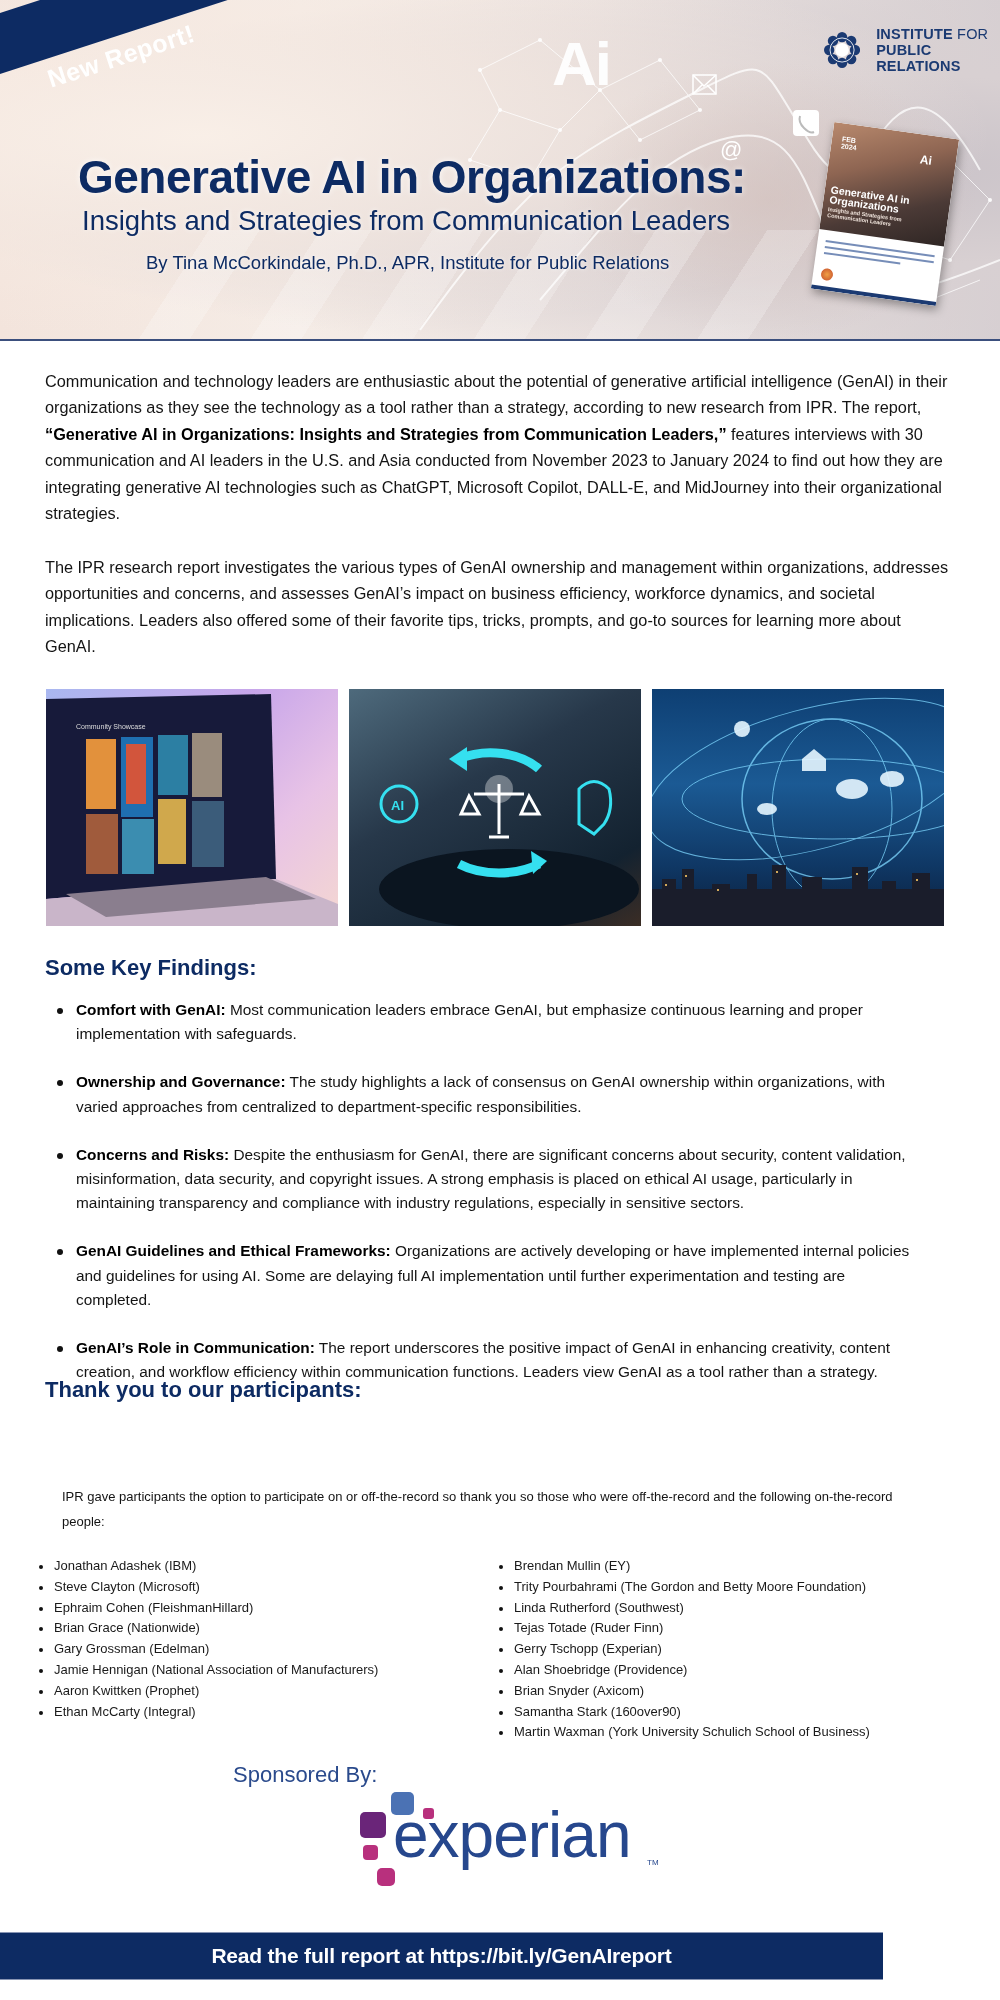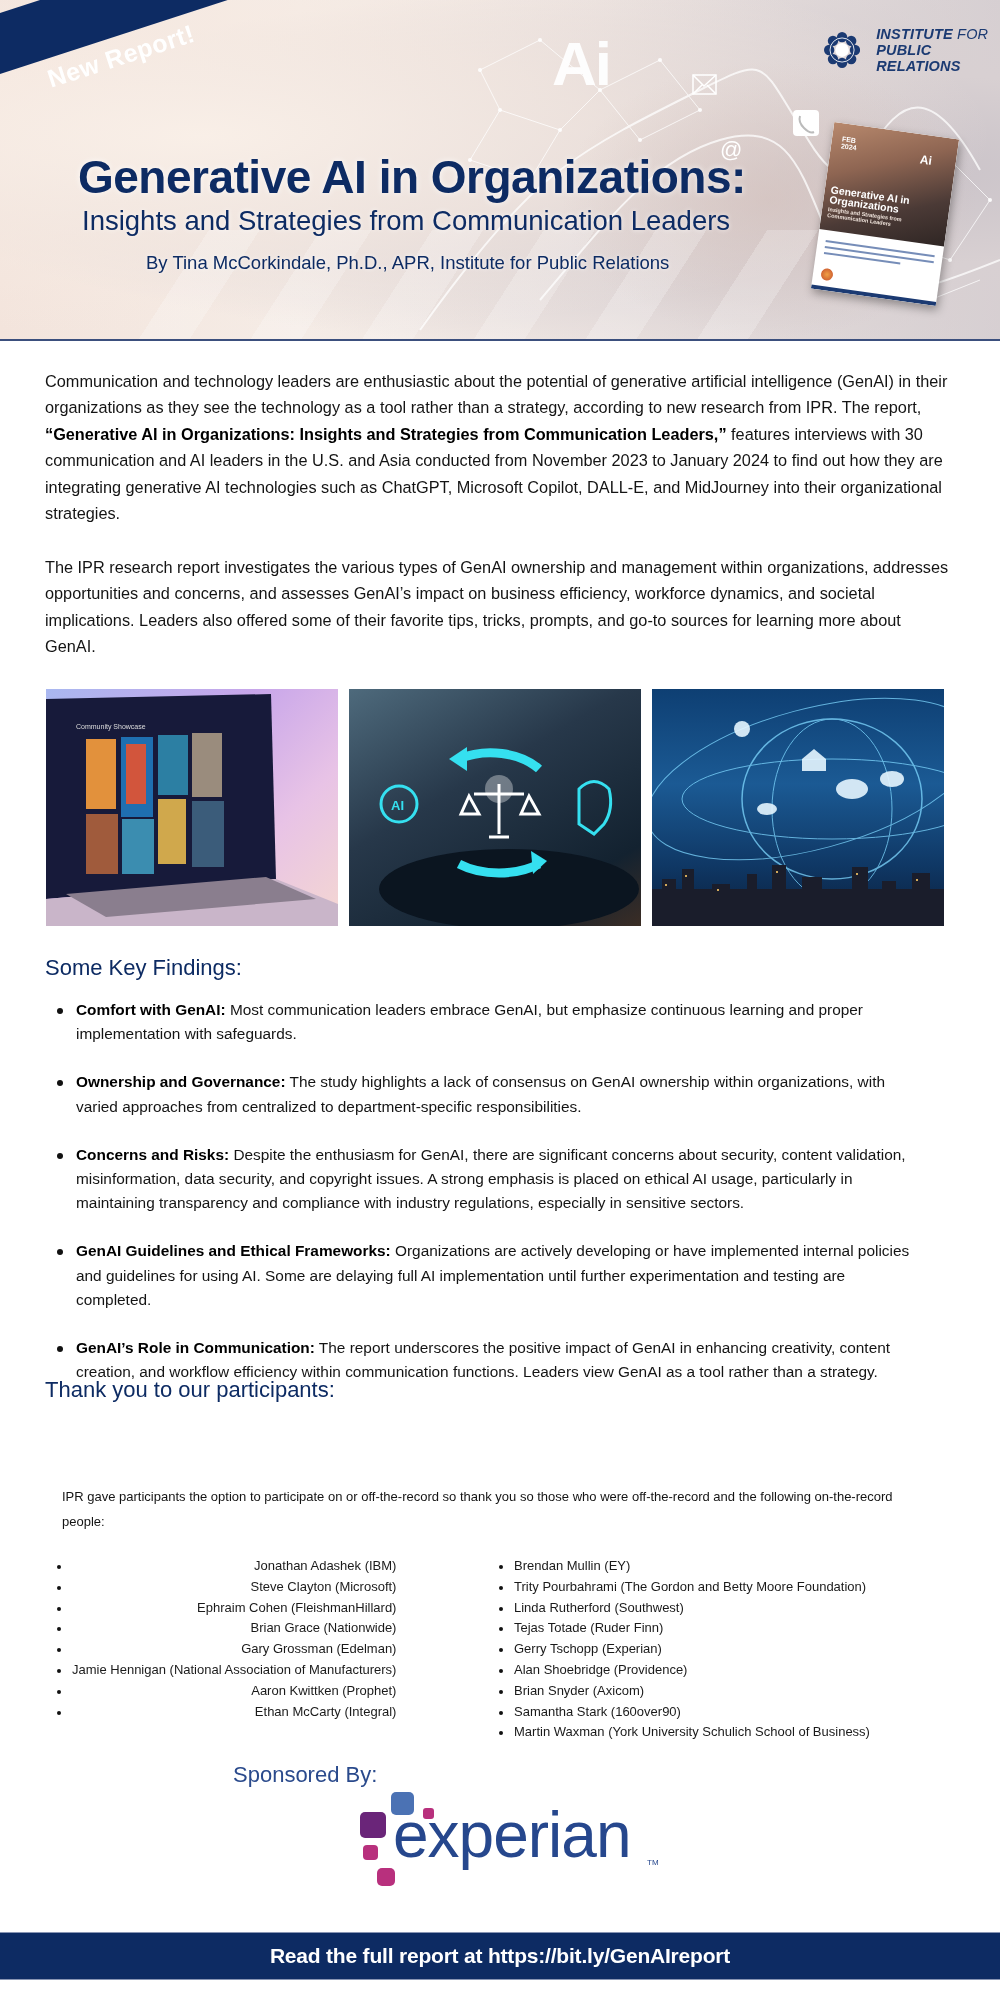--- a/index.html
+++ b/index.html
@@ -42,21 +42,21 @@
     color: #ffffff; font-family: "Liberation Sans", sans-serif; font-weight: bold; font-size: 25px;
     letter-spacing: 0.5px; white-space: nowrap;
   }
 
   .ai-glyph {
     position: absolute; left: 552px; top: 28px;
     color: #ffffff; font-family: "Liberation Sans", sans-serif; font-weight: bold; font-size: 62px;
     opacity: 0.95; letter-spacing: -2px;
   }
 
-  .ipr-logo { position: absolute; left: 824px; top: 26px; display: flex; align-items: center; gap: 16px; font-style: italic; }
+  .ipr-logo { position: absolute; left: 824px; top: 26px; display: flex; align-items: center; gap: 16px; }
   .ipr-mark { width: 42px; height: 42px; }
   .ipr-name { color: #1b3a72; font-family: "Liberation Sans", sans-serif; font-weight: bold; font-size: 14.5px; line-height: 16px; letter-spacing: 0.2px; }
   .ipr-name .light { font-weight: normal; }
 
   .hero-title {
     position: absolute; left: 78px; top: 150px; width: 760px;
     color: #0d2b63; font-family: "Liberation Sans", sans-serif; font-weight: bold; font-size: 46px;
     letter-spacing: -0.5px; white-space: nowrap;
     text-shadow: 0 0 6px rgba(255,255,255,0.8);
   }
@@ -102,21 +102,21 @@
   
   .img-row { position: absolute; left: 46px; top: 689px; width: 898px; height: 237px; }
   .photo { position: absolute; top: 0; width: 292px; height: 237px; overflow: hidden; }
   .photo-1 { left: 0; background: linear-gradient(135deg, #a9b8f0 0%, #c8a6ea 40%, #e8c3e6 70%, #f4d7d1 100%); }
   .photo-2 { left: 303px; background: linear-gradient(150deg, #4e6a7c 0%, #27384a 40%, #132230 80%, #3b2d25 100%); }
   .photo-3 { left: 606px; background: linear-gradient(180deg, #0e3f73 0%, #1b5a94 40%, #0f3764 75%, #0a1d39 100%); }
 
   
   .section-heading {
     position: absolute; left: 45px;
-    color: #0d2b63; font-family: "Liberation Sans", sans-serif; font-weight: normal; font-size: 22px;
+    color: #0d2b63; font-family: "Liberation Sans", sans-serif; font-weight: bold; font-size: 22px;
   }
   .h-findings { top: 955px; }
   .h-thanks { top: 1377px; }
 
   .findings { position: absolute; left: 45px; top: 998px; width: 880px; list-style: none; }
   .finding {
     position: relative; padding-left: 31px;
     font-family: "Liberation Sans", sans-serif; font-size: 15.4px; line-height: 24.2px; color: #141414;
     margin-bottom: 24px; padding-right: 10px;
   }
@@ -124,21 +124,21 @@
     content: ""; position: absolute; left: 12px; top: 10px; width: 6px; height: 6px; border-radius: 50%; background: #111;
   }
   .finding b { font-weight: bold; color: #000; }
 
   .thanks-intro {
     position: absolute; left: 62px; top: 1485px; width: 840px;
     font-family: "Liberation Sans", sans-serif; font-size: 13px; line-height: 24.5px; color: #141414;
   }
 
   .participants { position: absolute; top: 1556px; list-style: none; }
-  .participants.left { left: 54px; text-align: right; }
+  .participants.left { left: 36px; }
   .participants.right { left: 496px; }
   .participant {
     position: relative; padding-left: 18px;
     font-family: "Liberation Sans", sans-serif; font-size: 13px; line-height: 20.8px; color: #1a1a1a; white-space: nowrap;
   }
   .participant::before { content: ""; position: absolute; left: 3px; top: 9px; width: 4px; height: 4px; border-radius: 50%; background: #111; }
 
   
   .sponsor-label {
     position: absolute; left: 233px; top: 1762px;
@@ -147,21 +147,21 @@
   .experian { position: absolute; left: 355px; top: 1790px; width: 320px; height: 100px; }
   .exp-sq { position: absolute; border-radius: 5px; }
   .exp-word {
     position: absolute; left: 38px; top: 8px;
     color: #26478d; font-family: "Liberation Sans", sans-serif; font-size: 64px; letter-spacing: -1px;
   }
   .exp-tm { position: absolute; left: 292px; top: 68px; color: #26478d; font-family: "Liberation Sans", sans-serif; font-size: 8px; }
 
   
   .footer-bar {
-    position: absolute; left: 0; top: 1932px; width: 1000px; height: 48px;
+    position: absolute; left: 0; top: 1932px; width: 883px; height: 48px;
     background: #0d2b63; border-top: 1px solid #8895b4; border-bottom: 1px solid #8895b4;
     display: flex; align-items: center; justify-content: center;
   }
   .footer-text { color: #ffffff; font-family: "Liberation Sans", sans-serif; font-weight: bold; font-size: 21px; letter-spacing: -0.2px; }
 </style>
 </head>
 <body>
 
 <div class="hero">
   <div class="hero-hand"></div>

